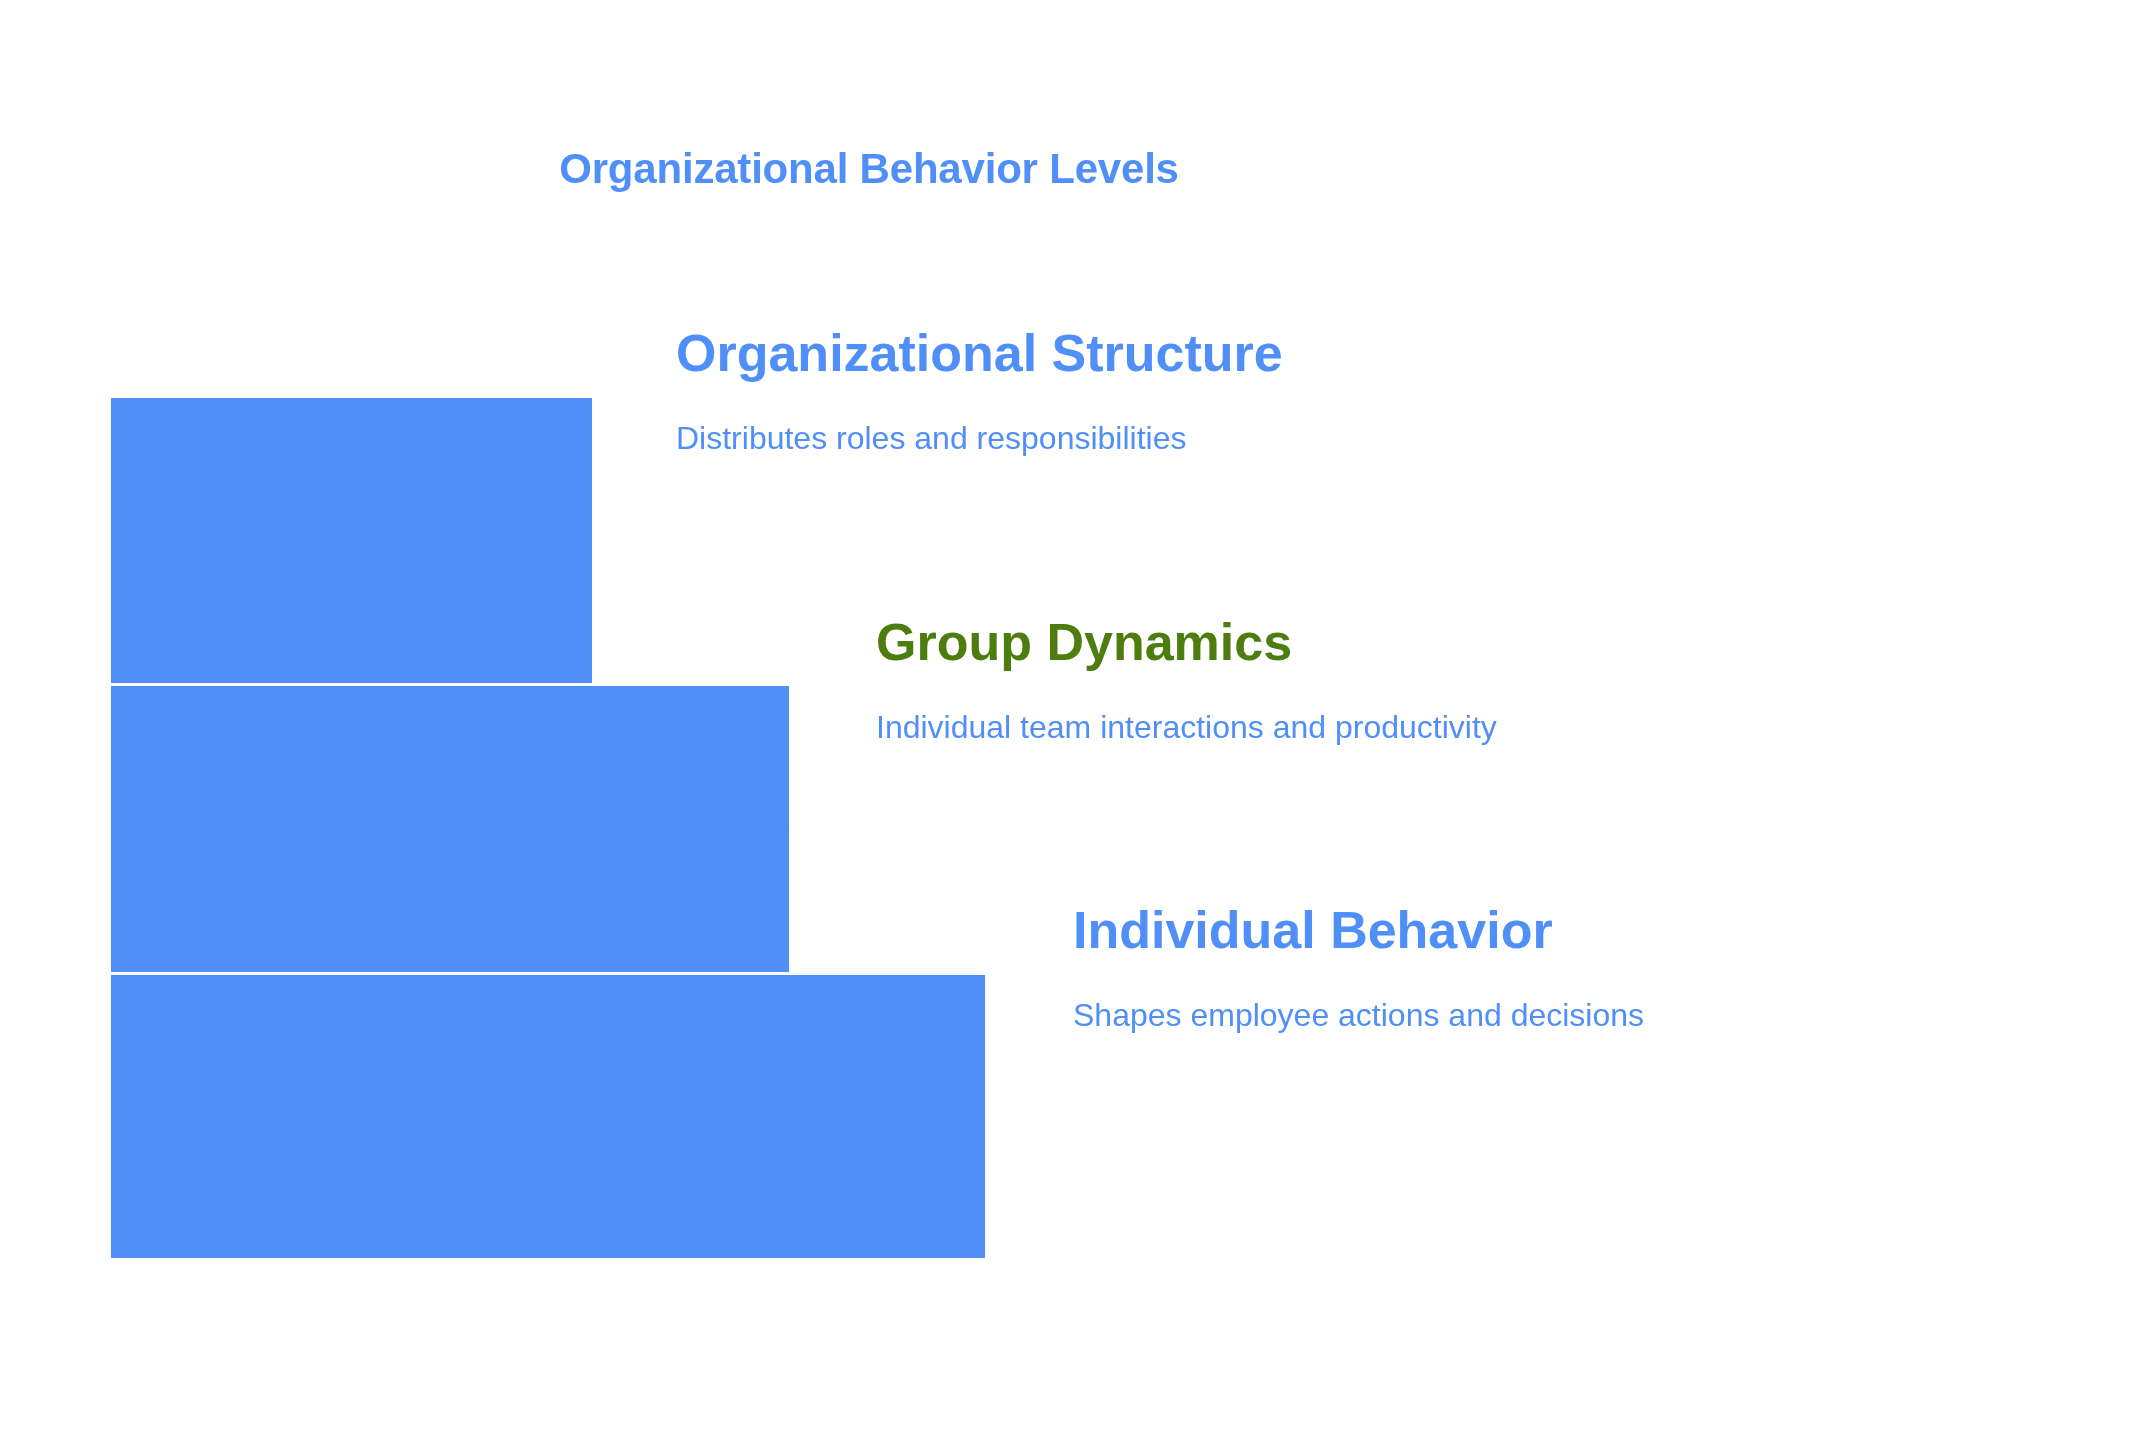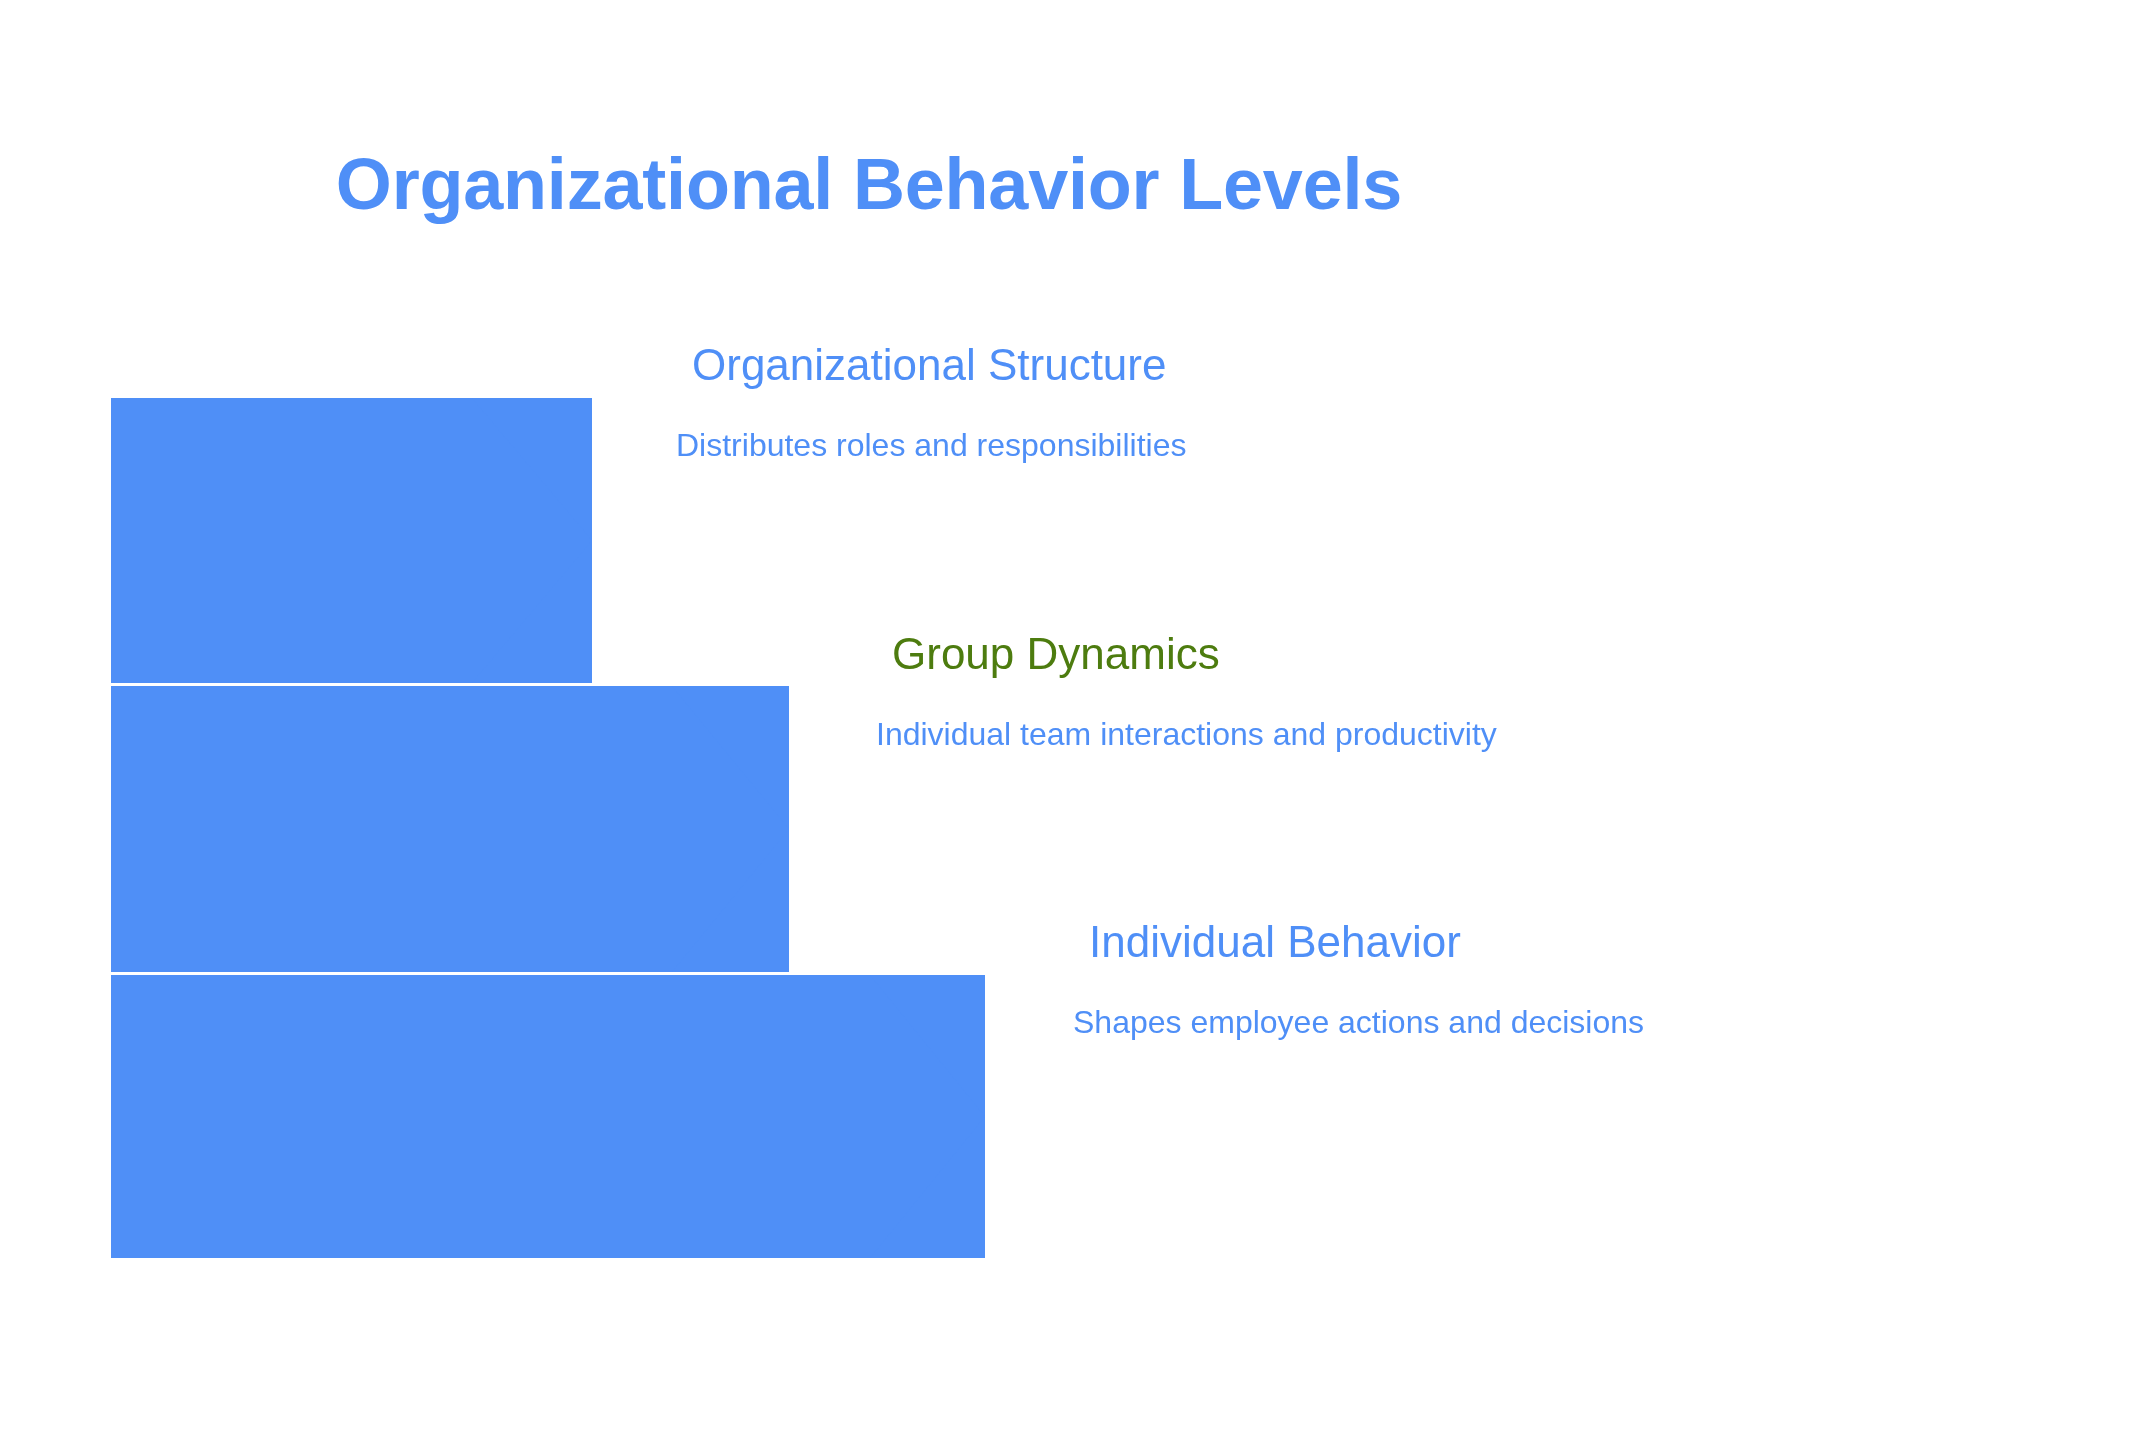--- a/index.html
+++ b/index.html
@@ -21,21 +21,21 @@
     overflow: hidden;
   }
 
   
   #chart-title {
     position: absolute;
     left: 0;
     top: 148px;
     width: 1738px;
     text-align: center;
-    font-size: 72px;
+    font-size: 42px;
     font-weight: bold;
     color: #4f8ff7;
     letter-spacing: -0.2px;
     line-height: 1.0;
     white-space: nowrap;
   }
   
   #chart-title { padding-right: 0px; }
 
   
@@ -58,26 +58,26 @@
     height: 100%;
     background: #4f8ff7;
   }
 
   .row-text {
     position: absolute;
     top: 0;
   }
 
   .row-title {
-    font-size: 44px;
-    font-weight: normal;
+    font-size: 52px;
+    font-weight: bold;
     color: #4f8ff7;
     line-height: 1.05;
     white-space: nowrap;
-    margin: 16px;
+    margin: 0;
   }
 
   .row-desc {
     font-size: 32px;
     font-weight: normal;
     color: #4f8ff7;
     line-height: 1.05;
     white-space: nowrap;
     margin: 0;
   }

